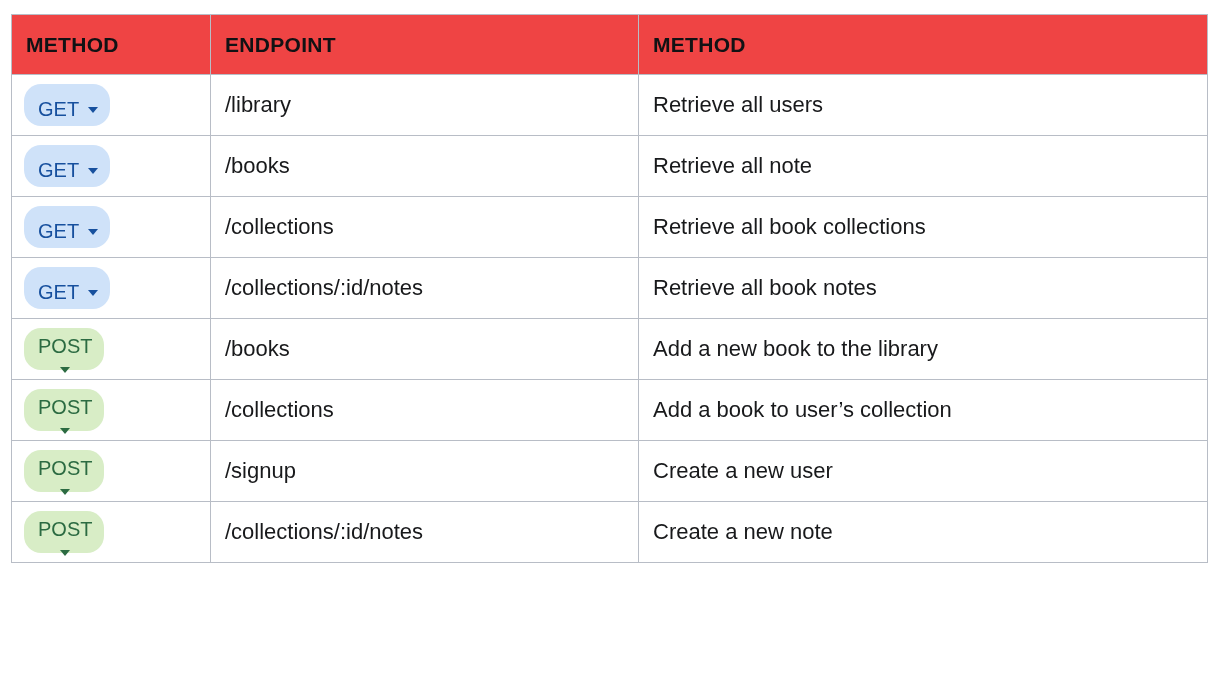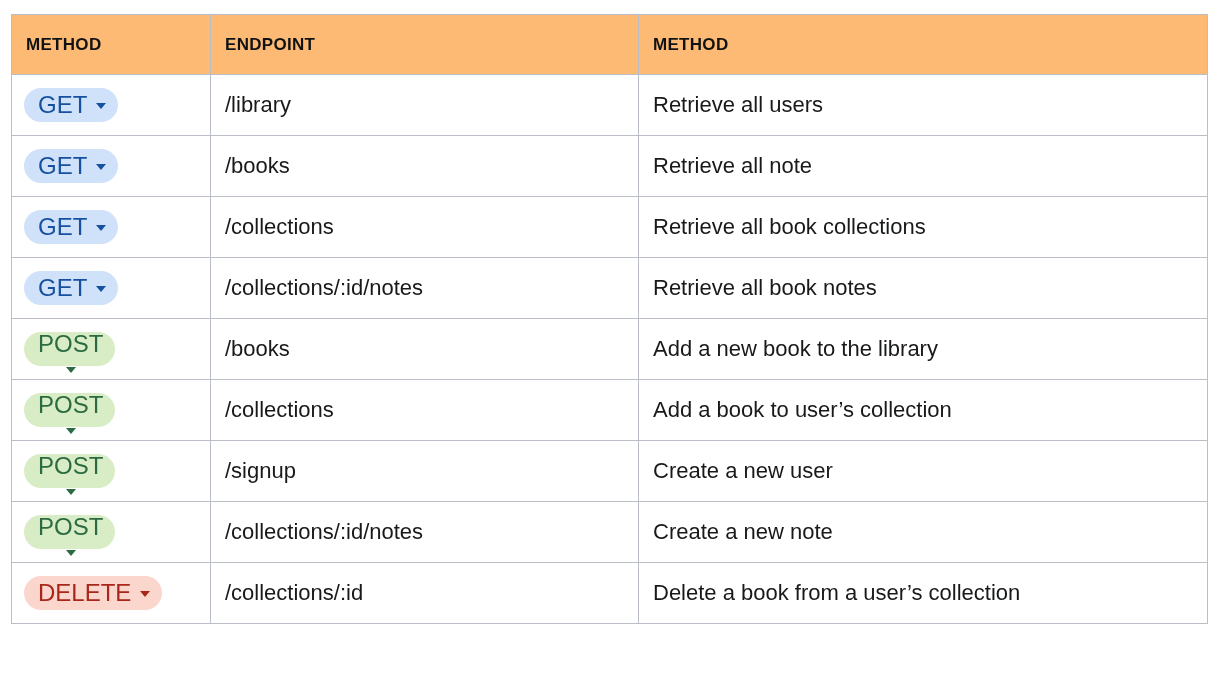--- a/index.html
+++ b/index.html
@@ -38,23 +38,23 @@
   .api-table th,
   .api-table td {
     border: 1px solid #b8bdc6;
     text-align: left;
     vertical-align: middle;
     padding: 0 14px;
     box-sizing: border-box;
   }
 
   .api-table thead th {
-    background: #fdba74;
+    background: #ef4444;
     height: 60px;
-    font-size: 17px;
+    font-size: 21px;
     font-weight: bold;
     letter-spacing: 0.3px;
     color: #111214;
   }
 
   .api-table tbody td {
     height: 61px;
     background: #ffffff;
     font-size: 22px;
     color: #18191b;
@@ -63,23 +63,23 @@
   td.method-cell {
     padding-left: 12px;
   }
 
   
   .method-badge {
     display: inline-flex;
     align-items: center;
     gap: 9px;
     height: 34px;
-    padding: 0 12px 0 14px;
+    padding: 8px 12px 0 14px;
     border-radius: 17px;
-    font-size: 24px;
+    font-size: 20px;
     line-height: 1;
     white-space: nowrap;
     cursor: pointer;
     user-select: none;
   }
   .method-badge .caret {
     display: inline-block;
     width: 0;
     height: 0;
     border-left: 5px solid transparent;
@@ -170,24 +170,16 @@
           <td>Create a new user</td>
         </tr>
         <tr>
           <td class="method-cell"><span class="method-badge method-post">
               <span>POST</span>
               <span class="caret"></span>
             </span></td>
           <td>/collections/:id/notes</td>
           <td>Create a new note</td>
         </tr>
-        <tr>
-          <td class="method-cell"><span class="method-badge method-delete">
-              <span>DELETE</span>
-              <span class="caret"></span>
-            </span></td>
-          <td>/collections/:id</td>
-          <td>Delete a book from a user’s collection</td>
-        </tr>
       </tbody>
   </table>
 
 </div>
 
 </body></html>

